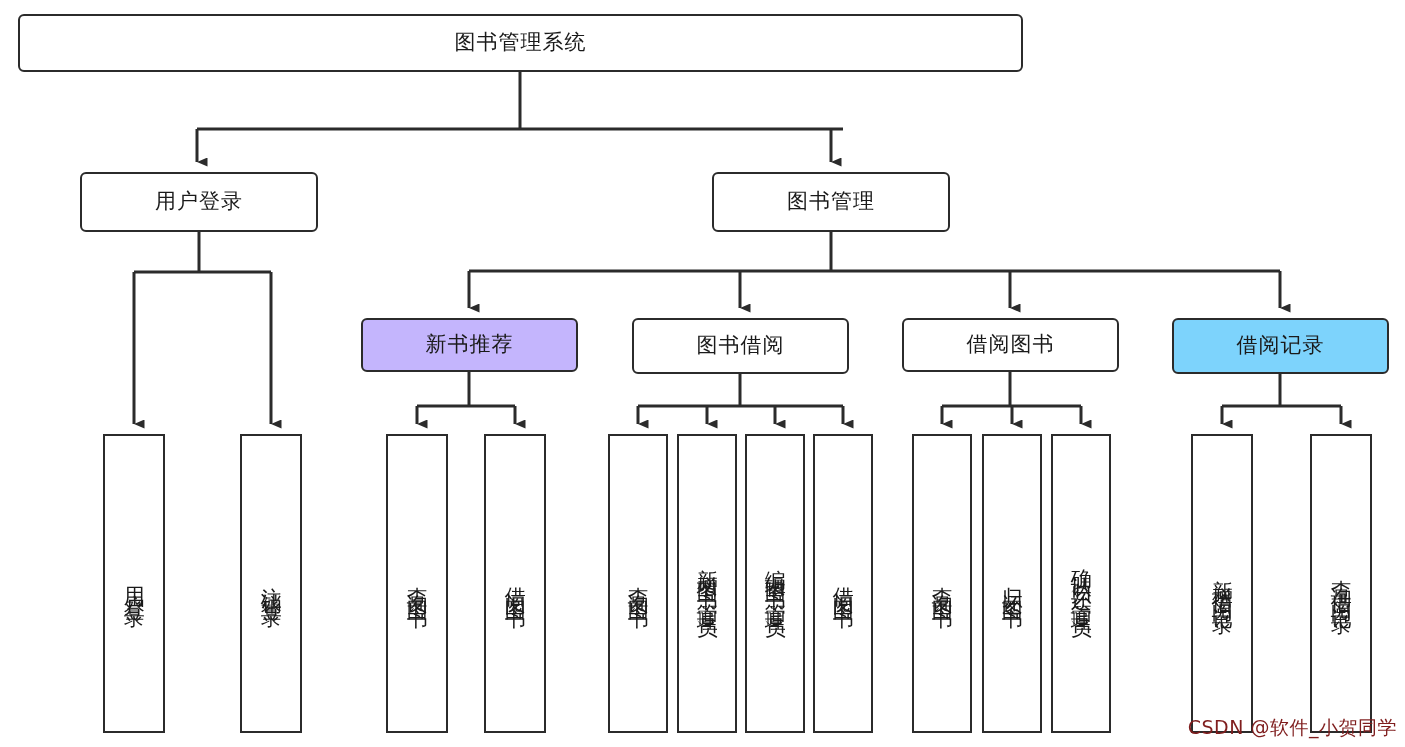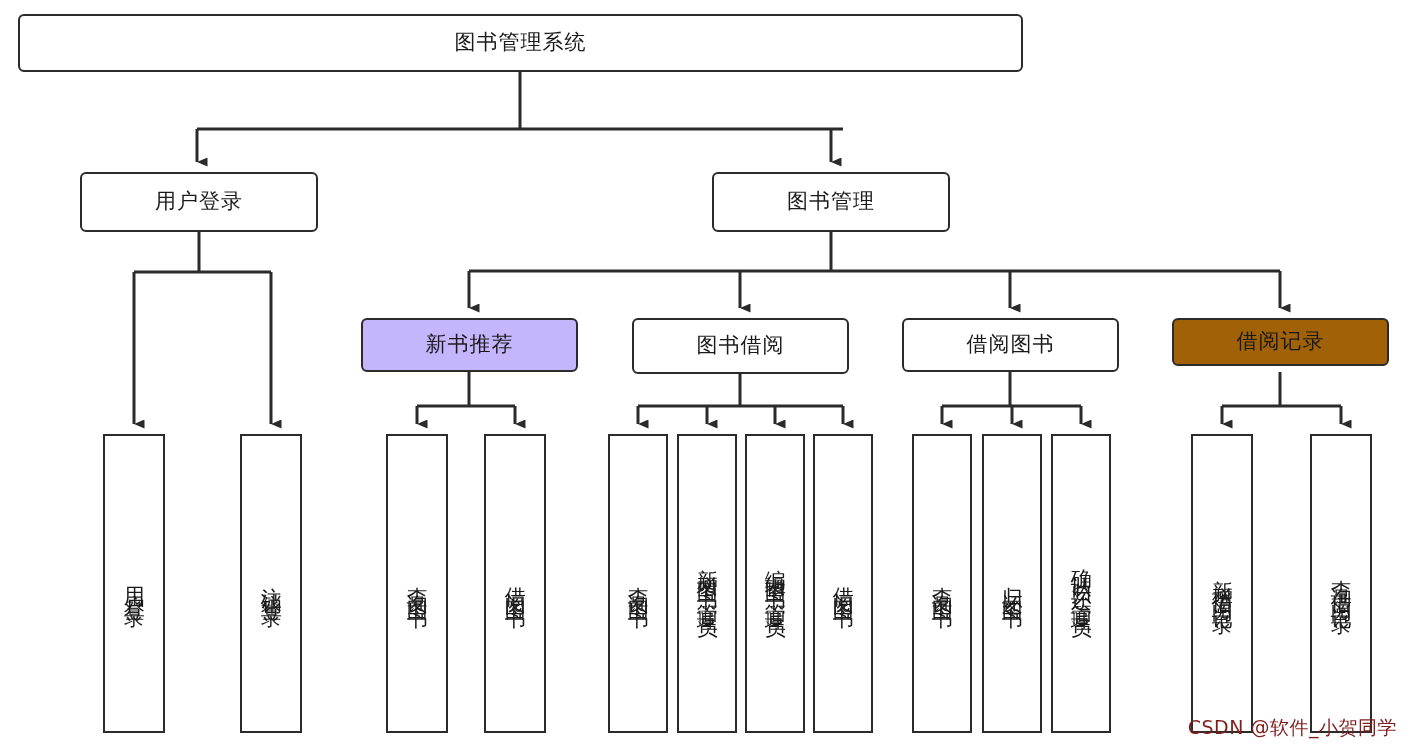--- a/index.html
+++ b/index.html
@@ -133,21 +133,21 @@
 
   <div class="node horiz" style="left: 361px; top: 318px; width: 217px; height: 54px; border-color: rgb(43, 43, 43); background: #c4b5fd; color: rgb(26, 26, 26);">
     <span class="label">新书推荐</span>
   </div>
   <div class="node horiz" style="left: 632px; top: 318px; width: 217px; height: 56px; border-color: rgb(43, 43, 43); background: rgb(255, 255, 255); color: rgb(26, 26, 26);">
     <span class="label">图书借阅</span>
   </div>
   <div class="node horiz" style="left: 902px; top: 318px; width: 217px; height: 54px; border-color: rgb(43, 43, 43); background: rgb(255, 255, 255); color: rgb(26, 26, 26);">
     <span class="label">借阅图书</span>
   </div>
-  <div class="node horiz" style="left: 1172px; top: 318px; width: 217px; height: 48px; border-color: rgb(43, 43, 43); background: #a16207; color: rgb(26, 26, 26);">
+  <div class="node horiz" style="left: 1172px; top: 318px; width: 217px; height: 56px; border-color: rgb(43, 43, 43); background: #7dd3fc; color: rgb(26, 26, 26);">
     <span class="label">借阅记录</span>
   </div>
 
   <div class="node vert" style="left: 103px; top: 434px; width: 62px; height: 299px; border-color: rgb(43, 43, 43); background: rgb(255, 255, 255); color: rgb(26, 26, 26);">
     <span class="label">用户登录</span>
   </div>
   <div class="node vert" style="left: 240px; top: 434px; width: 62px; height: 299px; border-color: rgb(43, 43, 43); background: rgb(255, 255, 255); color: rgb(26, 26, 26);">
     <span class="label">注销登录</span>
   </div>
   <div class="node vert" style="left: 386px; top: 434px; width: 62px; height: 299px; border-color: rgb(43, 43, 43); background: rgb(255, 255, 255); color: rgb(26, 26, 26);">

